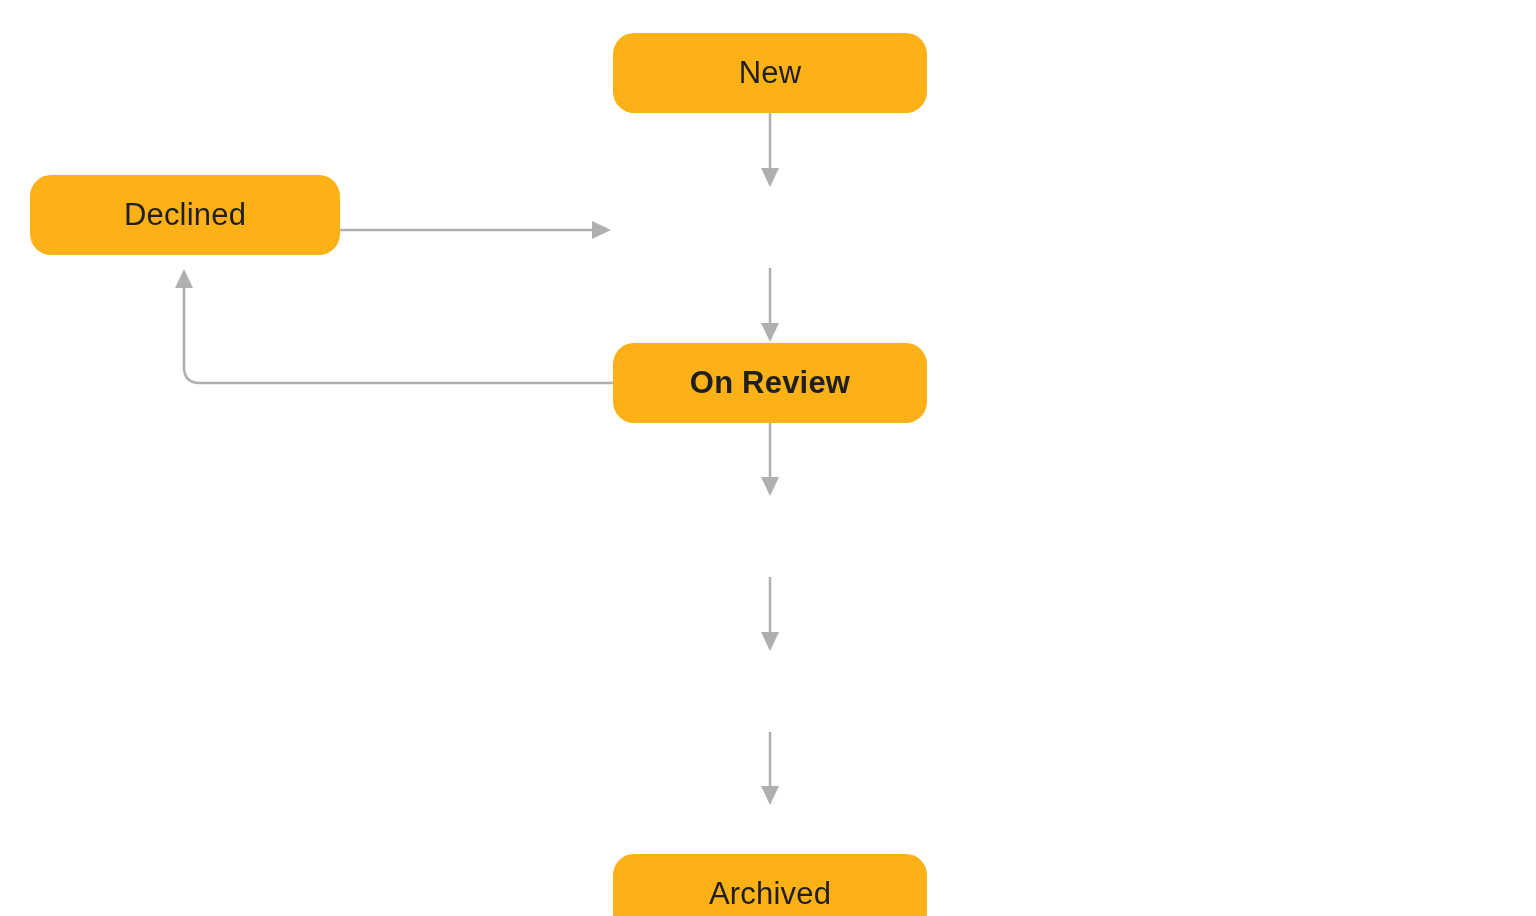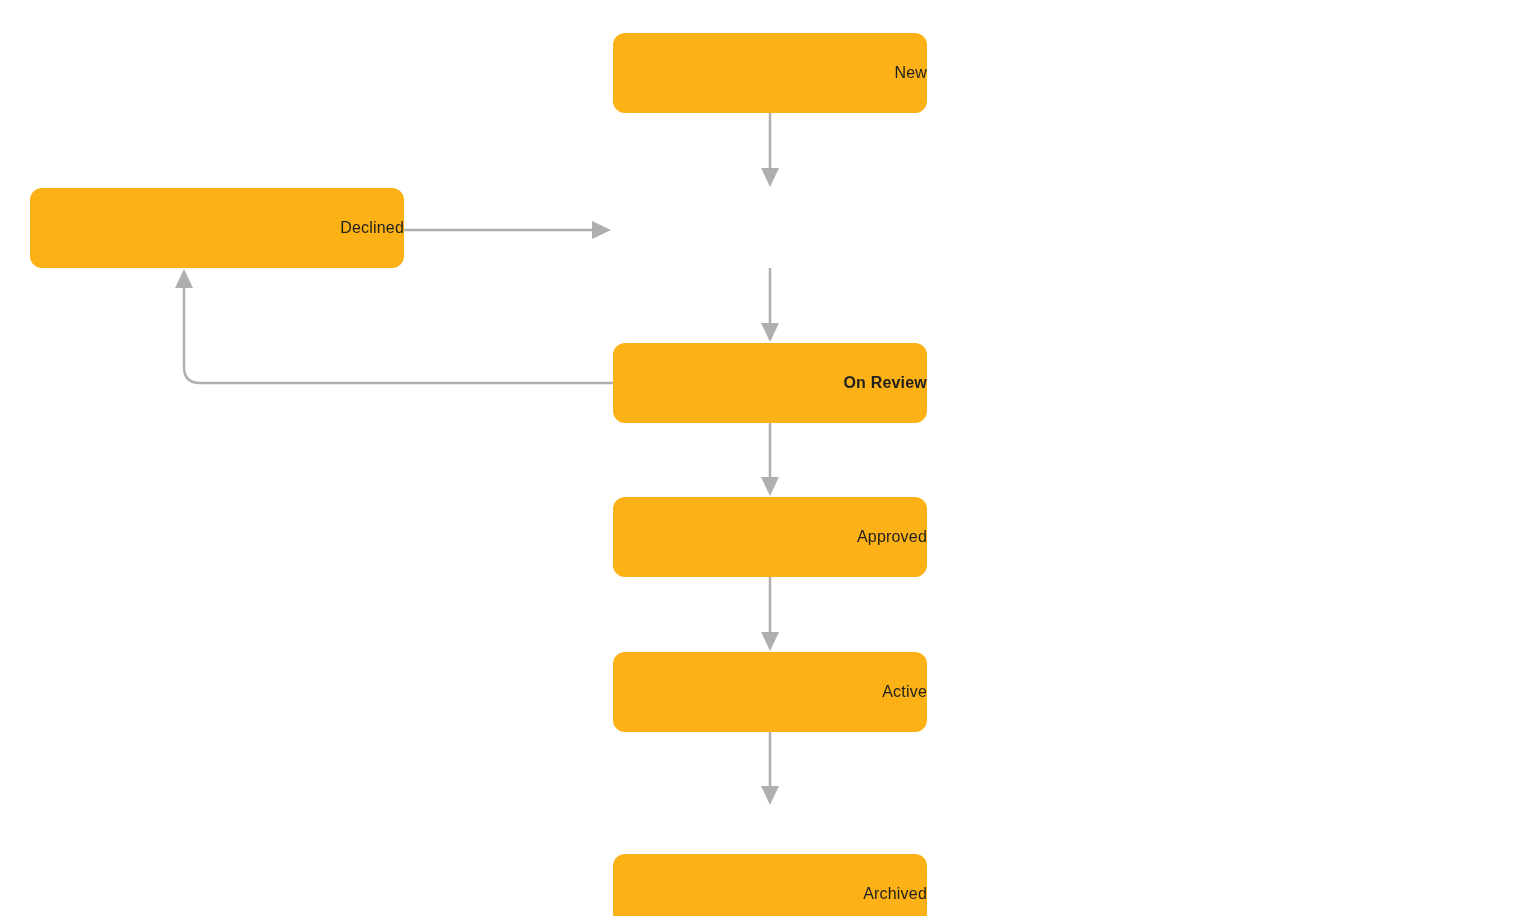--- a/index.html
+++ b/index.html
@@ -32,32 +32,32 @@
   }
   .arrowhead {
     fill: var(--connector, #AFAFAF);
     stroke: none;
   }
   .node {
     position: absolute;
     width: 314px;
     height: 80px;
     background: var(--node-fill, #FCB216);
-    border-radius: 12px;
+    border-radius: 21px;
     display: flex;
     align-items: center;
-    justify-content: flex-end;
-    font-size: 16px;
+    justify-content: center;
+    font-size: 31px;
     color: var(--node-text, #1F1F1F);
     letter-spacing: 0.2px;
     box-sizing: border-box;
   }
   .node-new      { left: 613px; top: 33px;  }
   .node-draft    { left: 613px; top: 188px; }
-  .node-declined { left: 30px;  top: 188px; width: 374px; }
+  .node-declined { left: 30px;  top: 175px; width: 310px; }
   .node-onreview { left: 613px; top: 343px; font-weight: bold; }
   .node-approved { left: 613px; top: 497px; }
   .node-active   { left: 613px; top: 652px; }
   .node-archived { left: 613px; top: 854px; }
 </style>
 </head>
 <body>
 
 <div class="canvas">
 
@@ -91,25 +91,19 @@
 
 
   <div class="node node-declined">
     <span>Declined</span>
   </div>
 
   <div class="node node-onreview">
     <span>On Review</span>
   </div>
 
-  <div class="node node-approved">
-    <span>Approved</span>
-  </div>
 
-  <div class="node node-active">
-    <span>Active</span>
-  </div>
 
   <div class="node node-archived">
     <span>Archived</span>
   </div>
 
 </div>
 
 </body></html>

